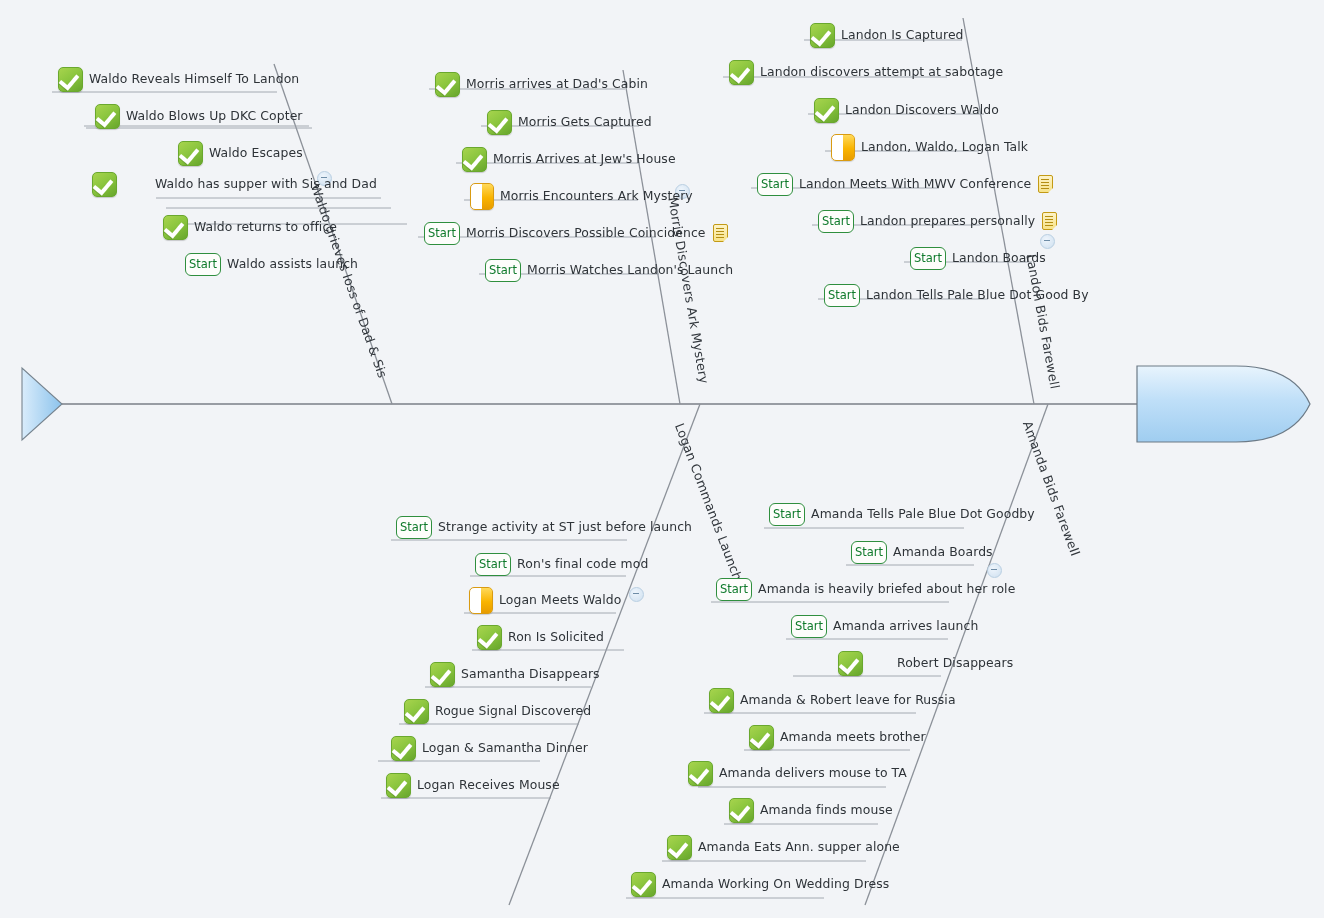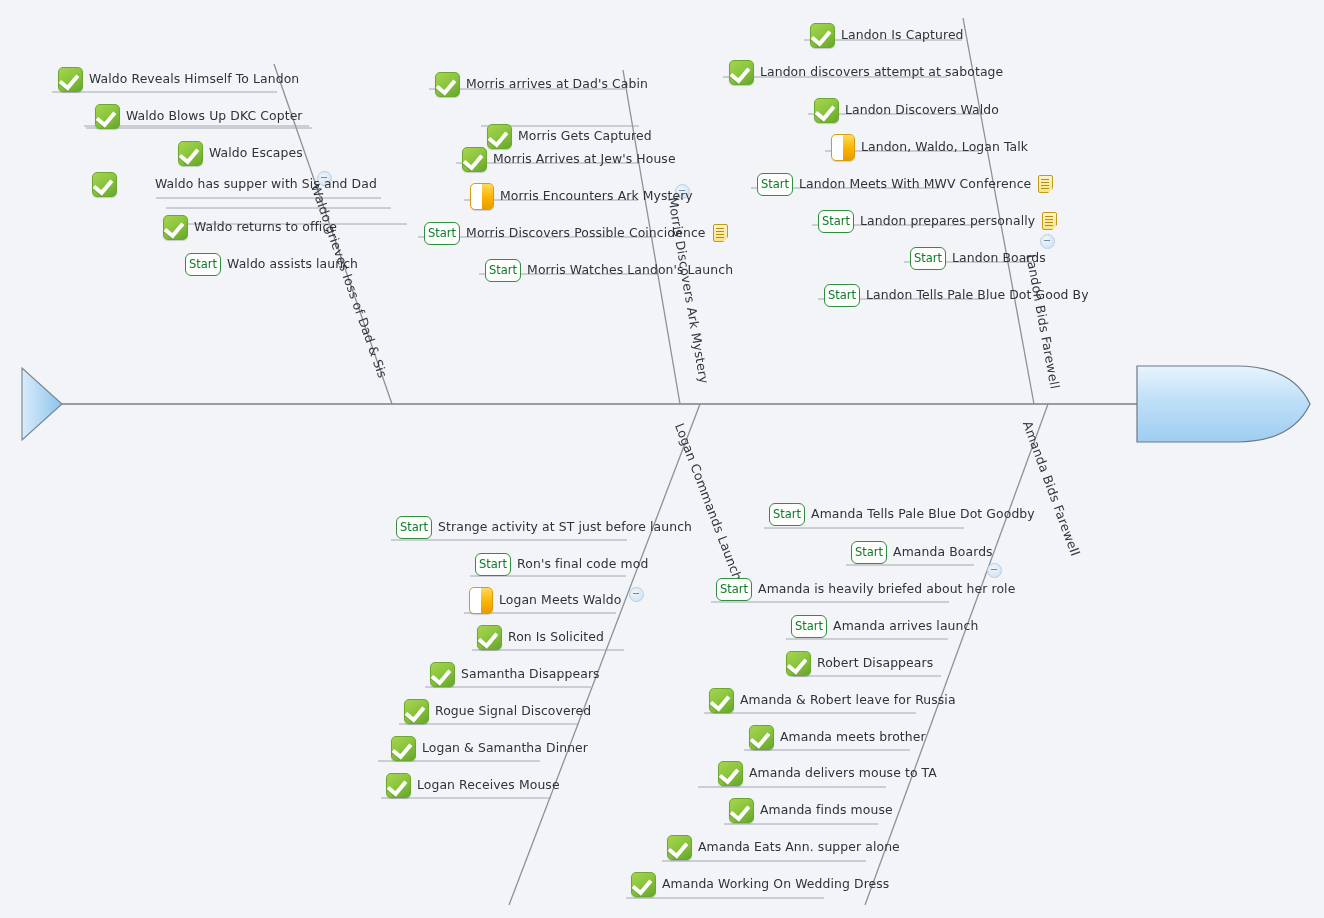--- a/index.html
+++ b/index.html
@@ -237,21 +237,21 @@
         <span class="lbl">Waldo returns to office</span>
       </div>
       <div class="leaf" style="left: 185px; top: 251px;">
         <span class="ic ico-start">Start</span>
         <span class="lbl">Waldo assists launch</span>
       </div>
       <div class="leaf" style="left: 435px; top: 71px;">
         <span class="ic ico-check"></span>
         <span class="lbl">Morris arrives at Dad's Cabin</span>
       </div>
-      <div class="leaf" style="left: 487px; top: 123px;">
+      <div class="leaf" style="left: 487px; top: 109px;">
         <span class="ic ico-check"></span>
         <span class="lbl">Morris Gets Captured</span>
       </div>
       <div class="leaf" style="left: 462px; top: 146px;">
         <span class="ic ico-check"></span>
         <span class="lbl">Morris Arrives at Jew's House</span>
       </div>
       <div class="leaf" style="left: 470px; top: 183px;">
         <span class="ic ico-half"></span>
         <span class="lbl">Morris Encounters Ark Mystery</span>
@@ -340,33 +340,33 @@
         <span class="lbl">Amanda Boards</span>
       </div>
       <div class="leaf" style="left: 716px; top: 576px;">
         <span class="ic ico-start">Start</span>
         <span class="lbl">Amanda is heavily briefed about her role</span>
       </div>
       <div class="leaf" style="left: 791px; top: 613px;">
         <span class="ic ico-start">Start</span>
         <span class="lbl">Amanda arrives launch</span>
       </div>
-      <div class="leaf" style="left: 786px; top: 650px;">
+      <div class="leaf" style="left: 838px; top: 650px; gap: 28px;">
         <span class="ic ico-check"></span>
         <span class="lbl">Robert Disappears</span>
       </div>
       <div class="leaf" style="left: 709px; top: 687px;">
         <span class="ic ico-check"></span>
         <span class="lbl">Amanda &amp; Robert leave for Russia</span>
       </div>
       <div class="leaf" style="left: 749px; top: 724px;">
         <span class="ic ico-check"></span>
         <span class="lbl">Amanda meets brother</span>
       </div>
-      <div class="leaf" style="left: 718px; top: 760px;">
+      <div class="leaf" style="left: 688px; top: 760px;">
         <span class="ic ico-check"></span>
         <span class="lbl">Amanda delivers mouse to TA</span>
       </div>
       <div class="leaf" style="left: 729px; top: 797px;">
         <span class="ic ico-check"></span>
         <span class="lbl">Amanda finds mouse</span>
       </div>
       <div class="leaf" style="left: 667px; top: 834px;">
         <span class="ic ico-check"></span>
         <span class="lbl">Amanda Eats Ann. supper alone</span>

